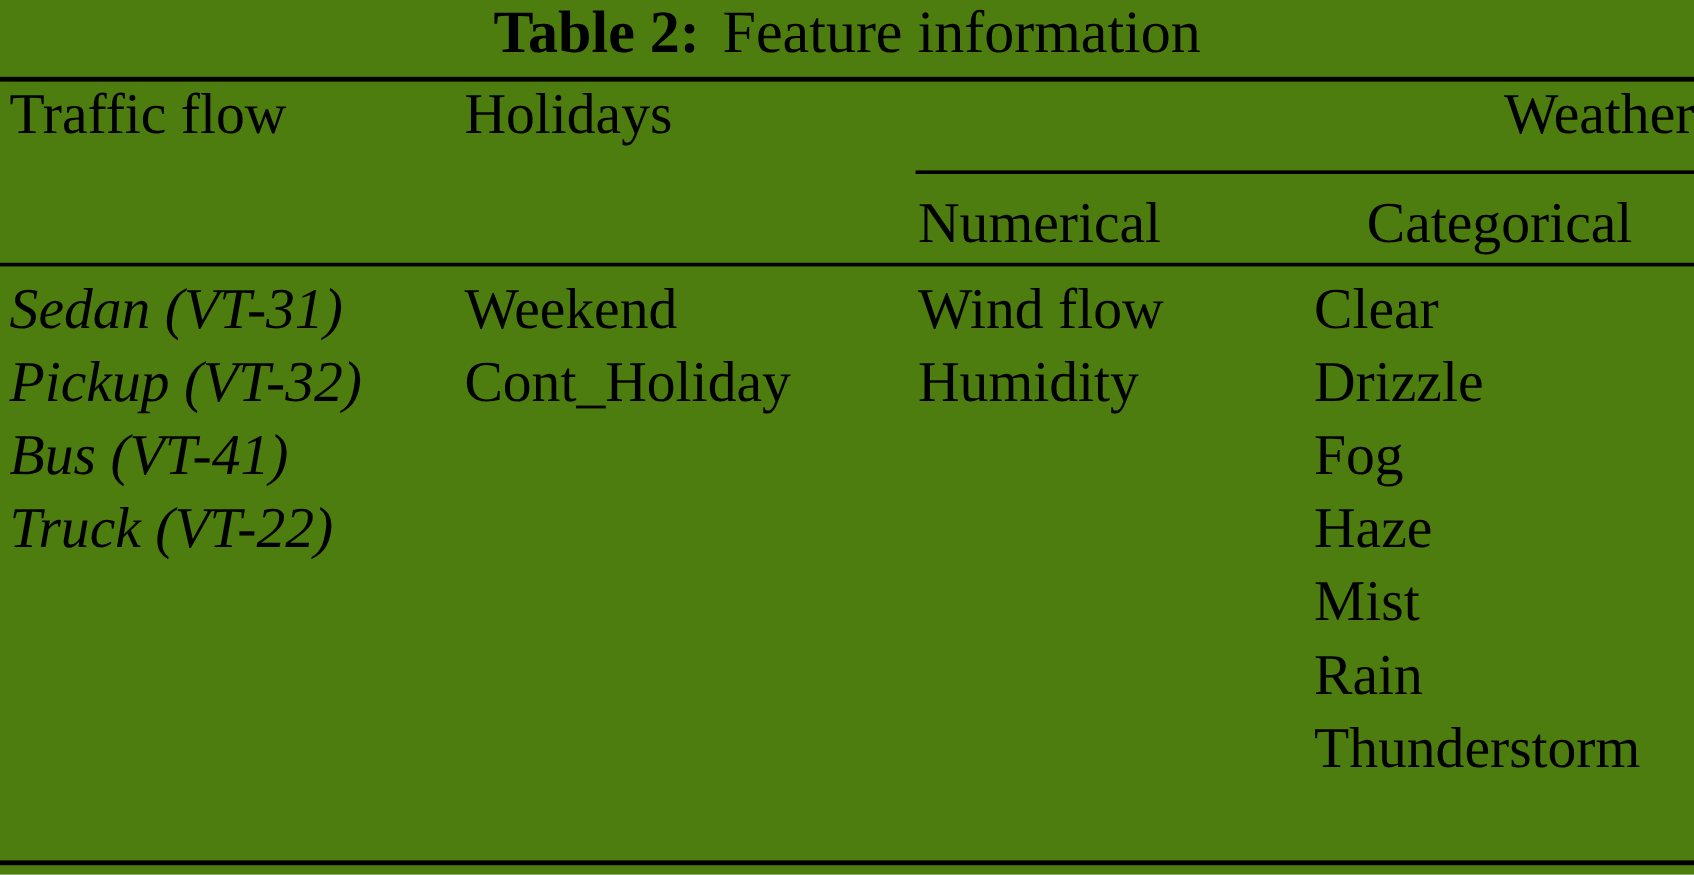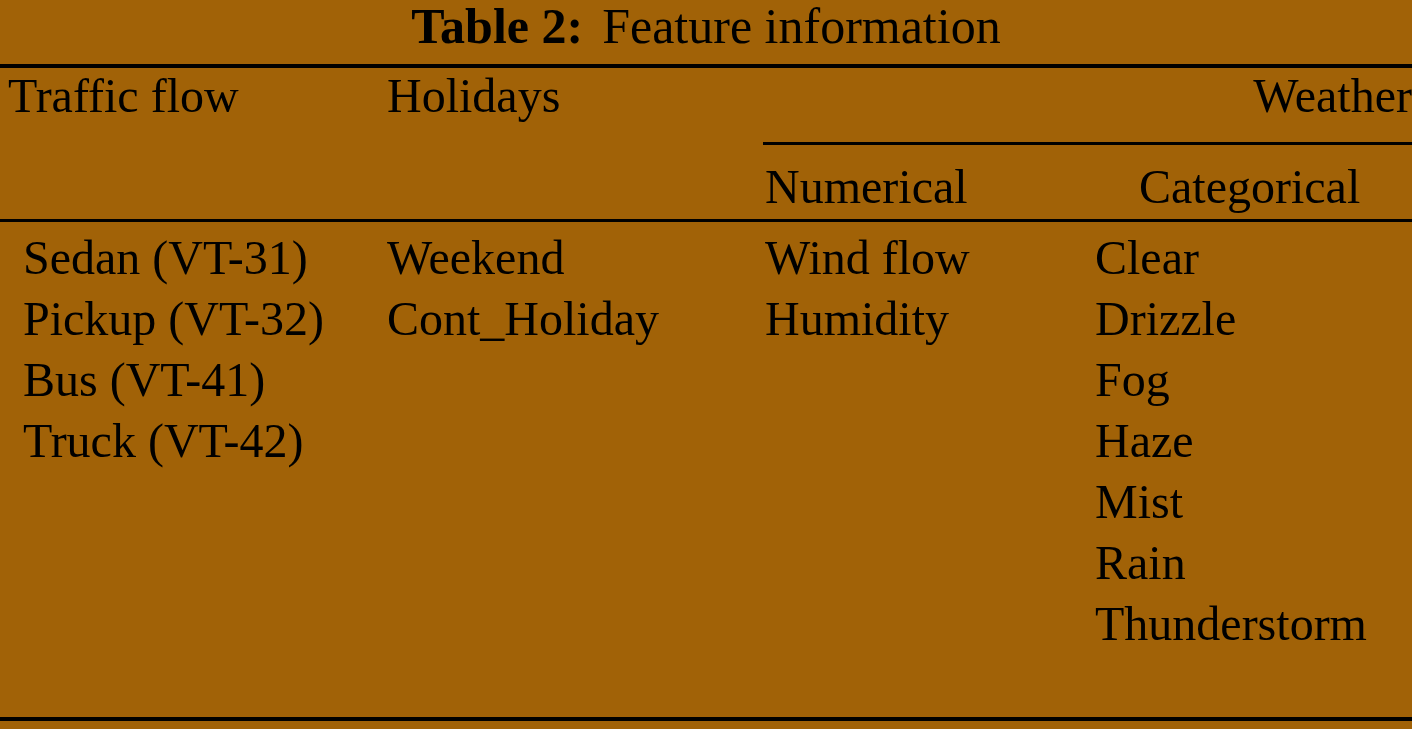--- a/index.html
+++ b/index.html
@@ -4,21 +4,21 @@
 <style>
   html, body {
     margin: 0;
     padding: 0;
     background: #ffffff;
   }
   .page {
     position: relative;
     width: 1412px;
     height: 729px;
-    background: #a16207;
+    background: #4d7c0f;
     color: #000000;
     font-family: "Liberation Serif", serif;
     font-size: 48px;
     overflow: hidden;
   }
   .caption {
     position: absolute;
     top: 0;
     left: 0;
     width: 1412px;
@@ -58,21 +58,21 @@
   }
   .subhdr-numerical   { left: 765px; }
   .subhdr-categorical { left: 1139px; }
 
   .col {
     position: absolute;
     top: 227px;
     line-height: 61px;
     white-space: nowrap;
   }
-  .col-traffic     { left: 23px; }
+  .col-traffic     { left: 8px; font-style: italic; }
   .col-holidays    { left: 387px; }
   .col-numerical   { left: 765px; }
   .col-categorical { left: 1095px; }
 </style>
 </head>
 <body>
 
 <div class="page">
 
   <div class="caption">
@@ -89,21 +89,21 @@
 
   <div class="subhdr subhdr-numerical">Numerical</div>
   <div class="subhdr subhdr-categorical">Categorical</div>
 
   <div class="rule rule-mid"></div>
 
   <div class="col col-traffic">
     <div>Sedan (VT-31)</div>
     <div>Pickup (VT-32)</div>
     <div>Bus (VT-41)</div>
-    <div>Truck (VT-42)</div>
+    <div>Truck (VT-22)</div>
   </div>
 
   <div class="col col-holidays">
     <div>Weekend</div>
     <div>Cont_Holiday</div>
   </div>
 
   <div class="col col-numerical">
     <div>Wind flow</div>
     <div>Humidity</div>

